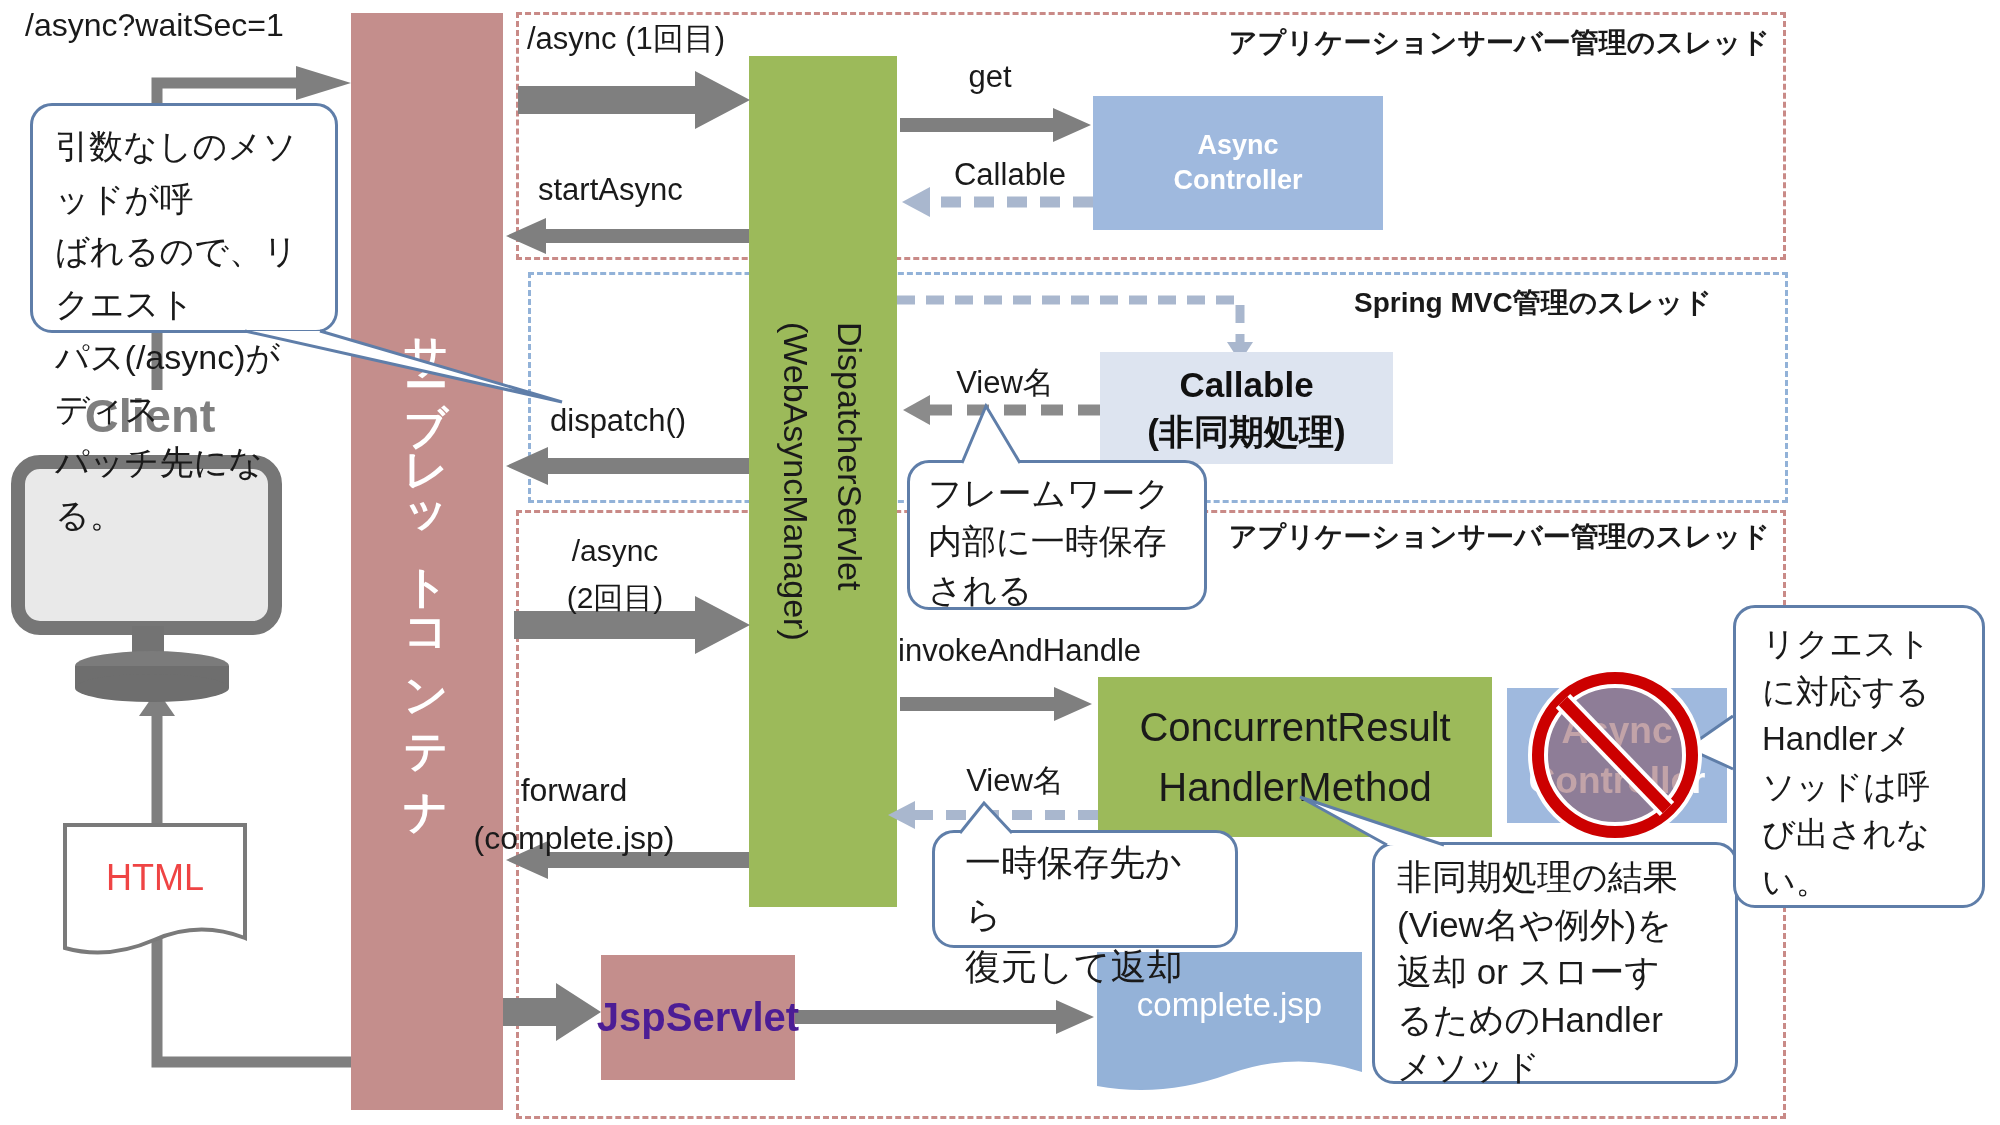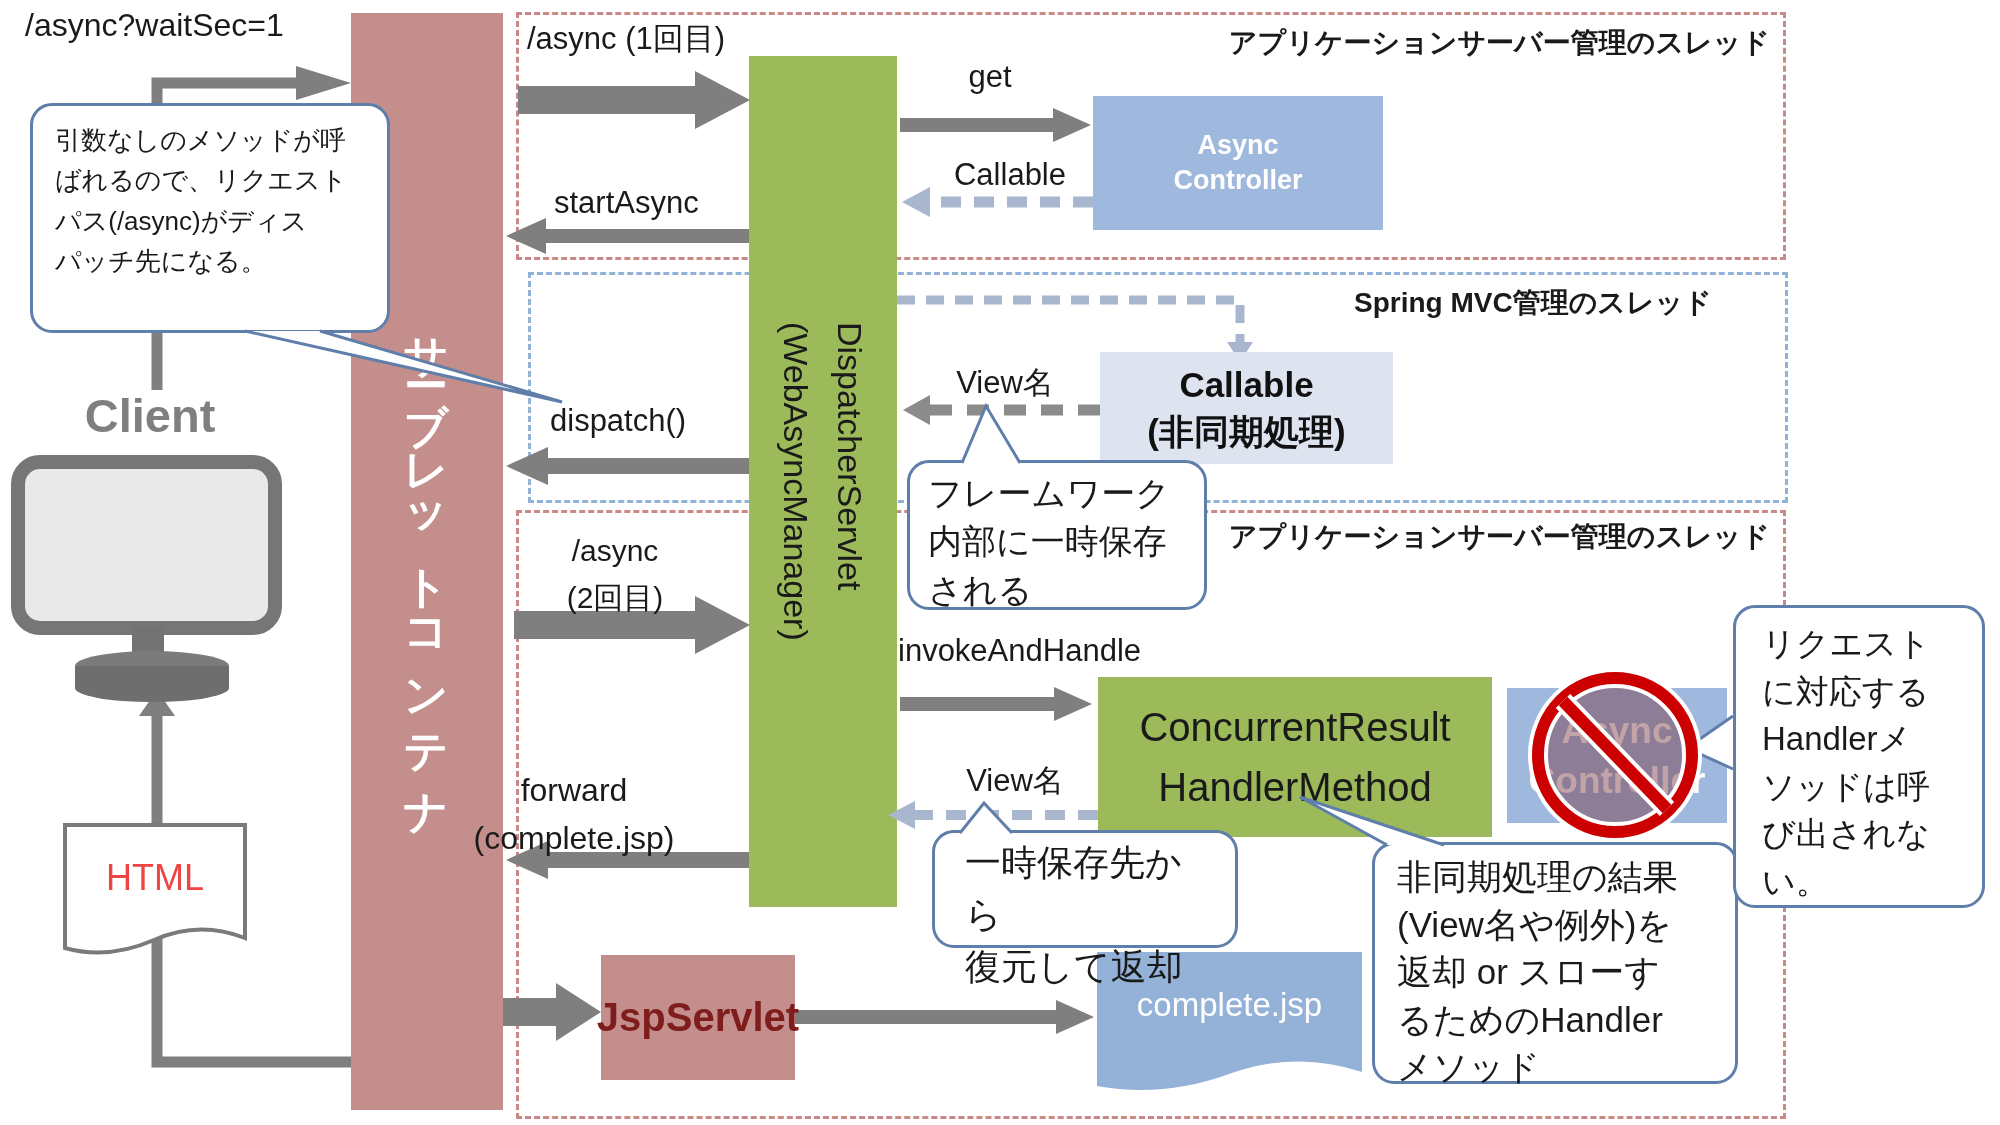--- a/index.html
+++ b/index.html
@@ -87,44 +87,44 @@
   </svg>
 
   <div class="threadlbl" style="right:230px;top:24px;">アプリケーションサーバー管理のスレッド</div>
   <div class="threadlbl" style="right:288px;top:284px;">Spring MVC管理のスレッド</div>
   <div class="threadlbl" style="right:230px;top:518px;">アプリケーションサーバー管理のスレッド</div>
 
   <div class="lbl" style="left:25px;top:6px;font-size:32px;">/async?waitSec=1</div>
   <div class="lbl" style="left:527px;top:20px;">/async (1回目)</div>
   <div class="lbl ctr" style="left:930px;top:58px;width:120px;">get</div>
   <div class="lbl ctr" style="left:920px;top:156px;width:180px;">Callable</div>
-  <div class="lbl" style="left:538px;top:184px;margin-left:16px;">startAsync</div>
+  <div class="lbl" style="left:538px;top:171px;">startAsync</div>
   <div class="lbl ctr" style="left:935px;top:364px;width:140px;">View名</div>
   <div class="lbl" style="left:550px;top:402px;">dispatch()</div>
   <div class="lbl ctr ml" style="left:540px;top:528px;width:150px;font-size:30px;line-height:1.55;">/async
 (2回目)</div>
   <div class="lbl" style="left:898px;top:632px;">invokeAndHandle</div>
   <div class="lbl ctr" style="left:945px;top:762px;width:140px;">View名</div>
   <div class="lbl ctr ml" style="left:452px;top:766px;width:244px;font-size:32px;line-height:1.5;">forward
 (complete.jsp)</div>
   <div class="lbl ctr" style="left:20px;top:388px;width:260px;font-size:47px;font-weight:bold;color:#7f7f7f;">Client</div>
   <div class="lbl ctr" style="left:65px;top:856px;width:180px;font-size:36px;color:#ef4444;">HTML</div>
 
   <div class="cbox ml" style="left:1093px;top:96px;width:290px;height:134px;background:#9fb9de;color:#fff;font-weight:bold;font-size:27px;line-height:1.3;">Async
 Controller</div>
   <div class="cbox ml" style="left:1100px;top:352px;width:293px;height:112px;background:#dde4f0;color:#111;font-weight:bold;font-size:35px;line-height:1.35;">Callable
 (非同期処理)</div>
   <div class="cbox ml" style="left:1098px;top:677px;width:394px;height:160px;background:#9cba5a;color:#1a1a1a;font-size:40px;line-height:1.5;">ConcurrentResult
 HandlerMethod</div>
   <div class="cbox ml" style="left:1507px;top:688px;width:220px;height:135px;background:#9fb9de;color:#fdfdfd;font-weight:bold;font-size:37px;line-height:1.35;">Async
 Controller</div>
-  <div class="cbox" style="left:601px;top:955px;width:194px;height:125px;background:#c48e8c;color:#7f1d1d;font-weight:bold;font-size:40px;">JspServlet</div>
+  <div class="cbox" style="left:601px;top:955px;width:194px;height:125px;background:#c48e8c;color:#4c1d95;font-weight:bold;font-size:40px;">JspServlet</div>
   <div class="cbox" style="left:1097px;top:975px;width:265px;height:60px;background:transparent;color:#fff;font-size:33px;">complete.jsp</div>
 
-  <div class="bubble ml" style="left:30px;top:103px;width:360px;height:230px;font-size:26px;line-height:1.55;padding:14px 22px;">引数なしのメソッドが呼
+  <div class="bubble ml" style="left:30px;top:103px;width:308px;height:230px;font-size:34px;line-height:1.55;padding:14px 22px;">引数なしのメソッドが呼
 ばれるので、リクエスト
 パス(/async)がディス
 パッチ先になる。</div>
   <div class="bubble ml" style="left:907px;top:460px;width:300px;height:150px;font-size:34px;line-height:1.42;padding:6px 18px;">フレームワーク
 内部に一時保存
 される</div>
   <div class="bubble ml" style="left:932px;top:830px;width:306px;height:118px;font-size:36px;line-height:1.45;padding:4px 30px;">一時保存先から
 復元して返却</div>
   <div class="bubble ml" style="left:1372px;top:842px;width:366px;height:242px;font-size:35px;line-height:1.36;padding:8px 22px;">非同期処理の結果
 (View名や例外)を

